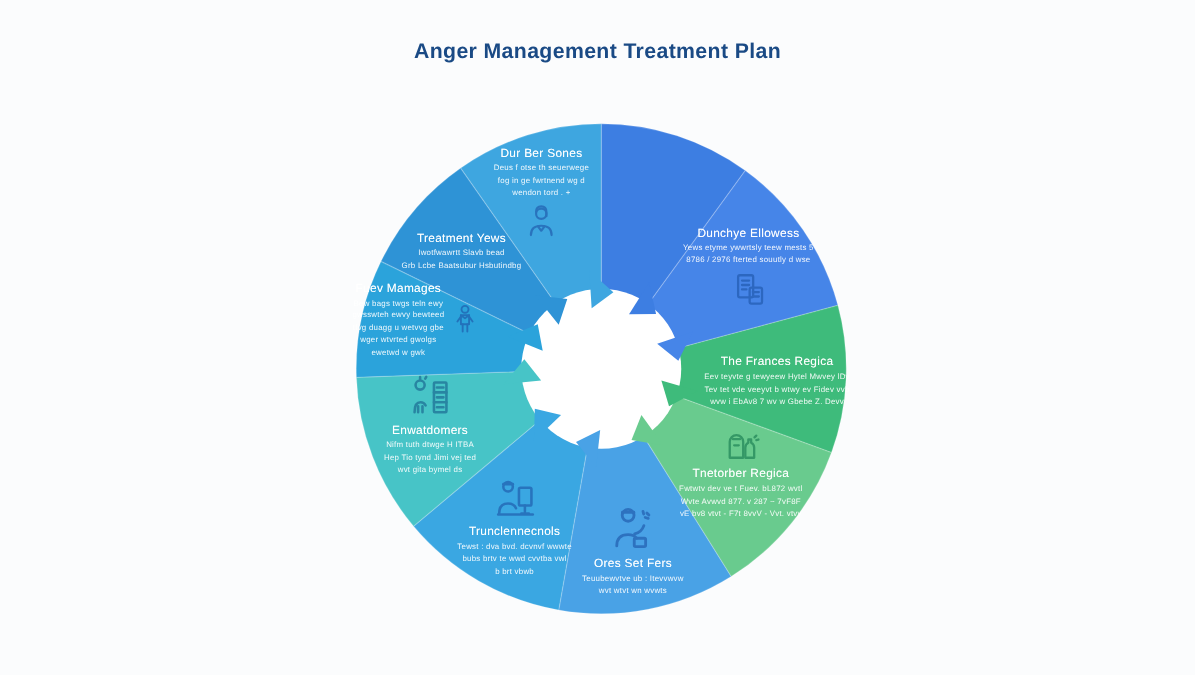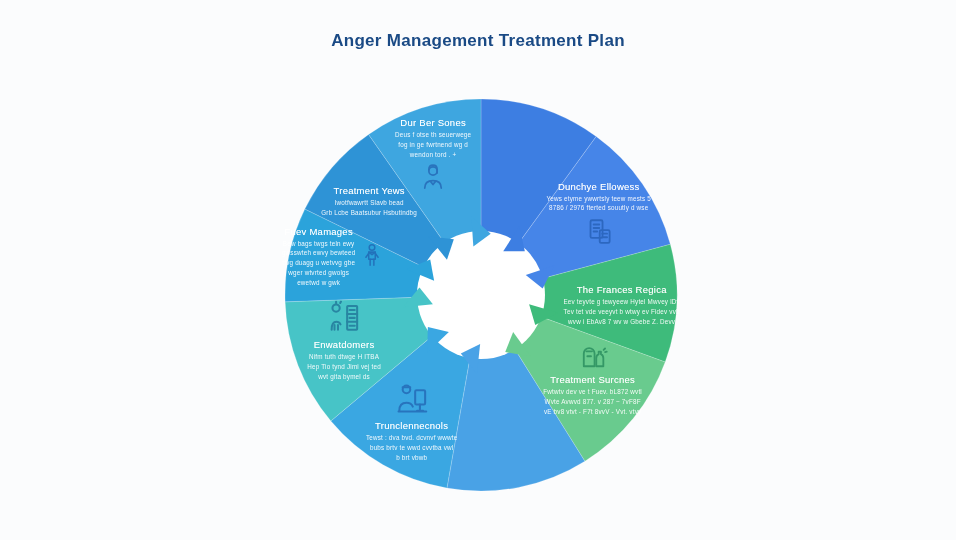--- a/index.html
+++ b/index.html
@@ -81,25 +81,42 @@
       </div>
       <div class="seg-label" style="left: 592.644px; top: 376.114px; width: 122px;">
         <span class="seg-icon">
           <svg viewBox="0 0 24 24" width="34" height="34" fill="none" stroke="#15794f" stroke-width="1.3" stroke-linecap="round" stroke-linejoin="round" opacity="0.62">
             <path d="M5.5 20 v-9 a3.8 3.8 0 0 1 7.6 0 v9 z"></path>
             <path d="M7.3 9.5 h4 M8 13 h2.6"></path>
             <path d="M16 11.5 v-1.8 h1.6 v1.8 q1.7 .9 1.7 2.8 v5.7 h-5 v-5.7 q0 -1.9 1.7 -2.8 z"></path>
             <path d="M19.5 8.5 l1 -1 M20.5 10 l1.2 -.3"></path>
           </svg>
         </span>
-        <div class="seg-title">Treatment Surcnes</div>
+        <div class="seg-title">Tnetorber Regica</div>
         <div class="seg-desc">
           <div>Fwtwtv dev ve t Fuev. bL872 wvtl</div>
           <div>Wvte Avwvd 877. v 287 ~ 7vF8F</div>
           <div>vE bv8 vtvt - F7t 8vvV - Vvt. vtvv</div>
+        </div>
+      </div>
+      <div class="seg-label" style="left: 506.353px; top: 438.782px; width: 118px;">
+        <span class="seg-icon">
+          <svg viewBox="0 0 24 24" width="42" height="42" fill="none" stroke="#1d55a8" stroke-width="1.3" stroke-linecap="round" stroke-linejoin="round" opacity="0.62">
+            <circle cx="10" cy="6" r="2.7"></circle>
+            <path d="M7.4 4.6 h5.2"></path>
+            <path d="M4.8 20 q0 -5.2 5.2 -5.2 q2.6 0 3.9 1.6"></path>
+            <path d="M13 14.5 q3.2 -.8 4.2 -3.8"></path>
+            <path d="M17.8 7 l1.4 .4 M18.6 5 l.9 .9 M16.8 4.2 l.3 1.2"></path>
+            <rect x="12.8" y="16.5" width="5.2" height="3.8" rx=".6"></rect>
+          </svg>
+        </span>
+        <div class="seg-title">Ores Set Fers</div>
+        <div class="seg-desc">
+          <div>Teuubewvtve ub : Itevvwvw</div>
+          <div>wvt wtvt wn wvwts</div>
         </div>
       </div>
       <div class="seg-label" style="left: 411.672px; top: 420.071px; width: 112px;">
         <span class="seg-icon">
           <svg viewBox="0 0 24 24" width="38" height="38" fill="none" stroke="#1d55a8" stroke-width="1.3" stroke-linecap="round" stroke-linejoin="round" opacity="0.62">
             <circle cx="8.5" cy="6" r="2.4"></circle>
             <path d="M6.1 4.7 h4.8"></path>
             <path d="M4 19.5 q0 -5 4.5 -5 q3 0 4 2.4"></path>
             <rect x="14" y="6.5" width="6.3" height="9" rx=".8"></rect>
             <path d="M17 15.5 v3 M15.2 19.5 h3.8"></path>

